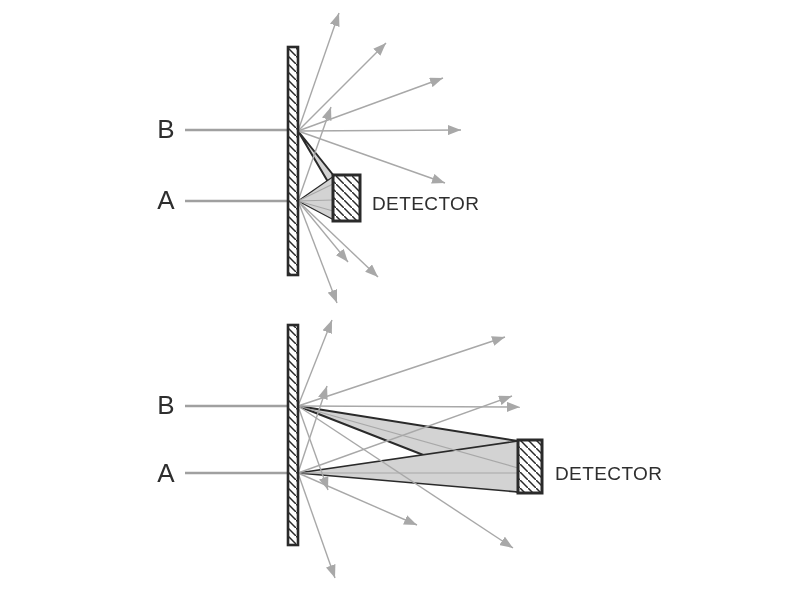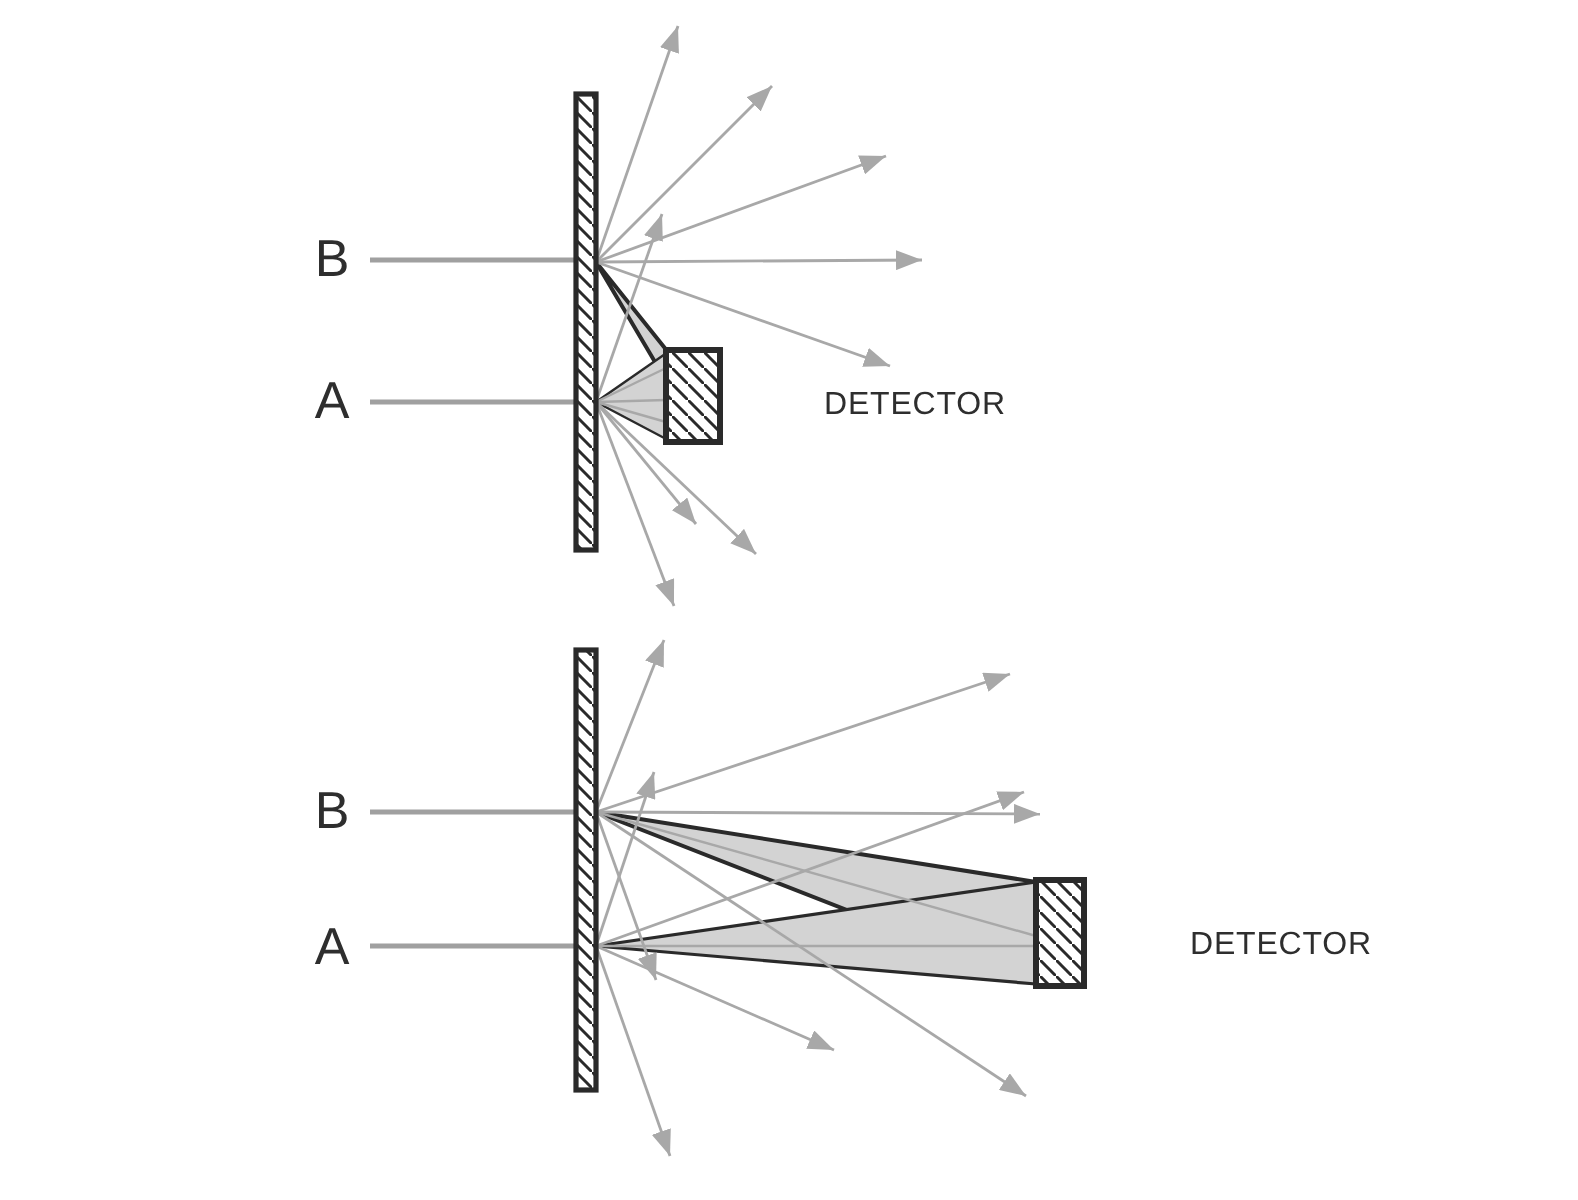--- a/index.html
+++ b/index.html
@@ -15,26 +15,25 @@
     position:absolute;
     transform:translate(-50%,-50%);
     font-size:26px;
     color:#2e2e2e;
     line-height:1;
     white-space:nowrap;
   }
   .det-label{
     position:absolute;
     transform:translateY(-50%);
-    font-size:16px;
+    font-size:19px;
     letter-spacing:0.4px;
     color:#2e2e2e;
     line-height:1;
     white-space:nowrap;
-    margin-left:40px;
   }
 </style>
 </head>
 <body>
 
 <div id="stage">
 
   <svg id="diagram-svg" width="789" height="600" viewBox="0 0 789 600" xmlns="http://www.w3.org/2000/svg">
     <defs>
       <pattern id="hatch" width="8" height="8" patternUnits="userSpaceOnUse">

